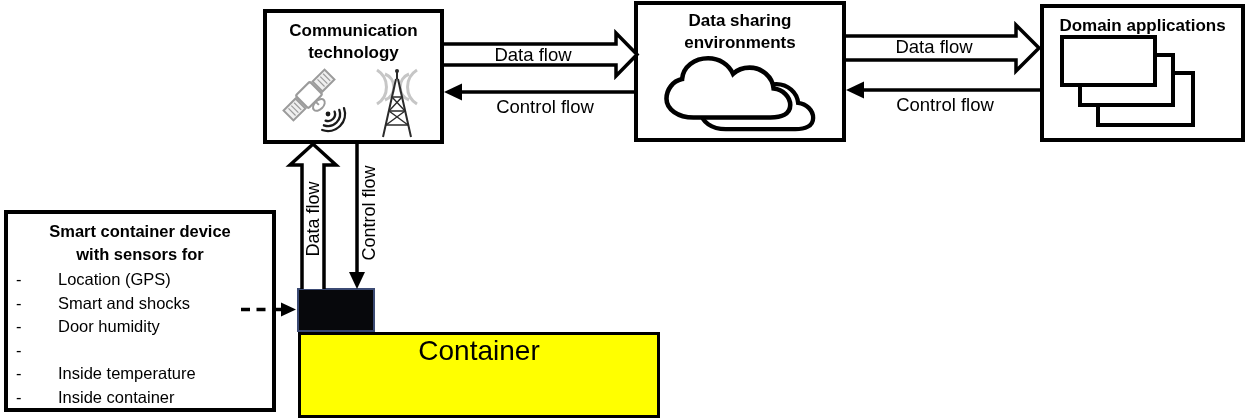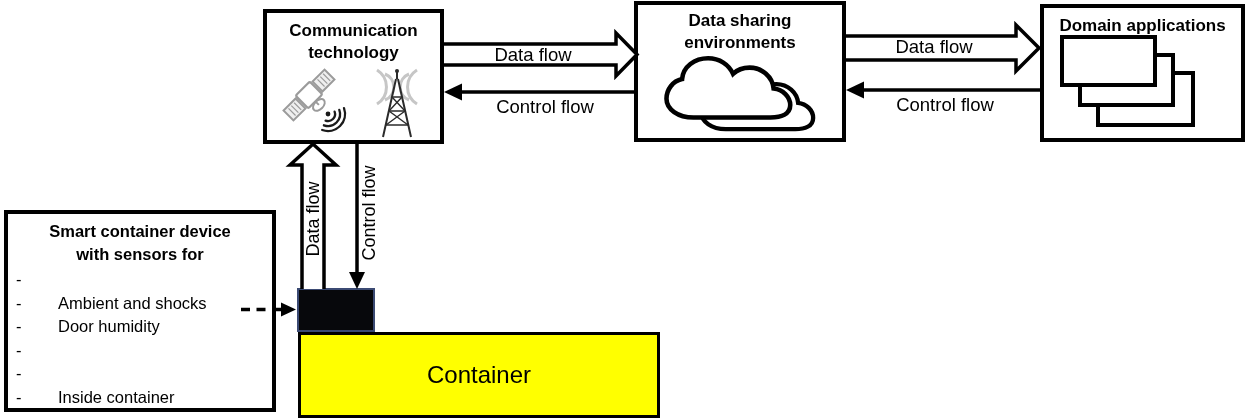--- a/index.html
+++ b/index.html
@@ -18,21 +18,21 @@
   #box-domain{left:1040px;top:4px;width:205px;height:138px;}
   #box-domain .box-title{}
   #domain-svg{position:absolute;left:0;top:0;}
   #box-smart{left:4px;top:210px;width:272px;height:202px;}
   #box-smart .box-title{max-width:205px;font-size:16.5px;line-height:23px;padding-top:6px;}
   .sensor-list{margin-top:2px;}
   .sensor-row{display:flex;align-items:center;height:23.5px;font-size:16.5px;padding-left:8px;}
   .sensor-dash{width:42px;flex:0 0 42px;}
   #device{position:absolute;left:297px;top:288px;width:78px;height:44px;background:#07080c;border:2px solid #3b4a73;box-sizing:border-box;}
   #container-box{position:absolute;left:298px;top:332px;width:362px;height:86px;background:#FFFF00;border:3px solid #000;box-sizing:border-box;
-    display:flex;align-items:center;justify-content:center;font-size:24px;}
+    display:flex;justify-content:center;font-size:28px;}
   #overlay{position:absolute;left:0;top:0;pointer-events:none;}
   .hollow{fill:#fff;stroke:#000;stroke-width:3.5;stroke-linejoin:miter;}
   .thin{fill:none;stroke:#000;stroke-width:3.5;}
   .head{fill:#000;stroke:none;}
   .flow-label{position:absolute;font-size:18.5px;line-height:20px;height:20px;text-align:center;white-space:nowrap;}
   .flow-label-v{position:absolute;width:132px;height:20px;line-height:20px;font-size:18px;text-align:center;white-space:nowrap;transform:rotate(-90deg);}
 </style>
 </head>
 <body>
 
@@ -92,34 +92,36 @@
       <rect x="36" y="47" width="93" height="50" fill="#ffffff" stroke="#000000" stroke-width="4"></rect>
       <rect x="18" y="29" width="93" height="48" fill="#ffffff" stroke="#000000" stroke-width="4"></rect>
     </svg>
   </div>
 
   <div class="box" id="box-smart">
     <div class="box-title">Smart container device with sensors for</div>
     <div class="sensor-list">
       <div class="sensor-row">
         <span class="sensor-dash">-</span>
+        <span>Location (GPS)</span>
       </div>
       <div class="sensor-row">
         <span class="sensor-dash">-</span>
-        <span>Ambient and shocks</span>
+        <span>Smart and shocks</span>
       </div>
       <div class="sensor-row">
         <span class="sensor-dash">-</span>
         <span>Door humidity</span>
       </div>
       <div class="sensor-row">
         <span class="sensor-dash">-</span>
       </div>
       <div class="sensor-row">
         <span class="sensor-dash">-</span>
+        <span>Inside temperature</span>
       </div>
       <div class="sensor-row">
         <span class="sensor-dash">-</span>
         <span>Inside container</span>
       </div>
     </div>
   </div>
 
   <div id="device"></div>
 

